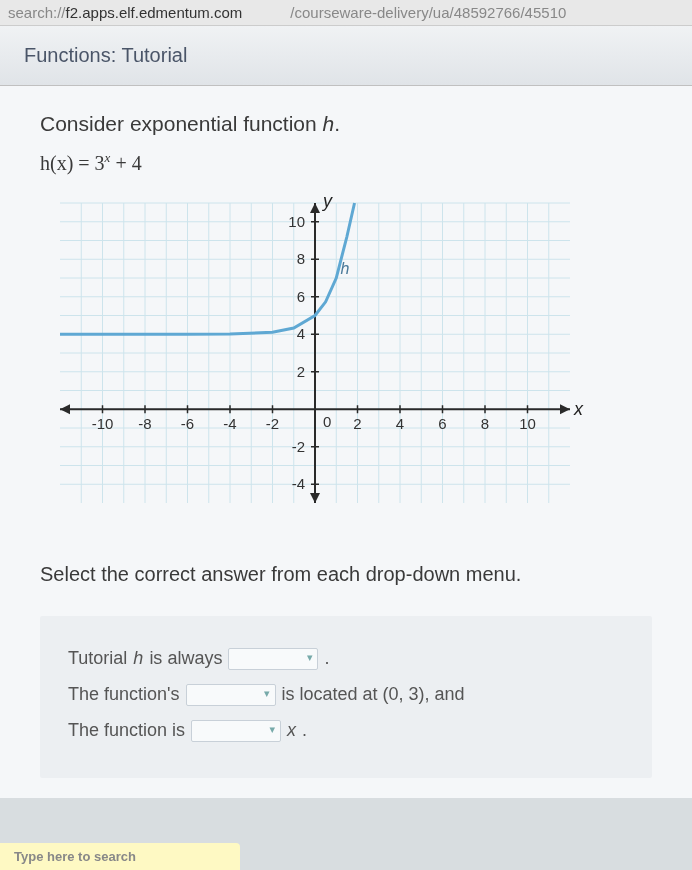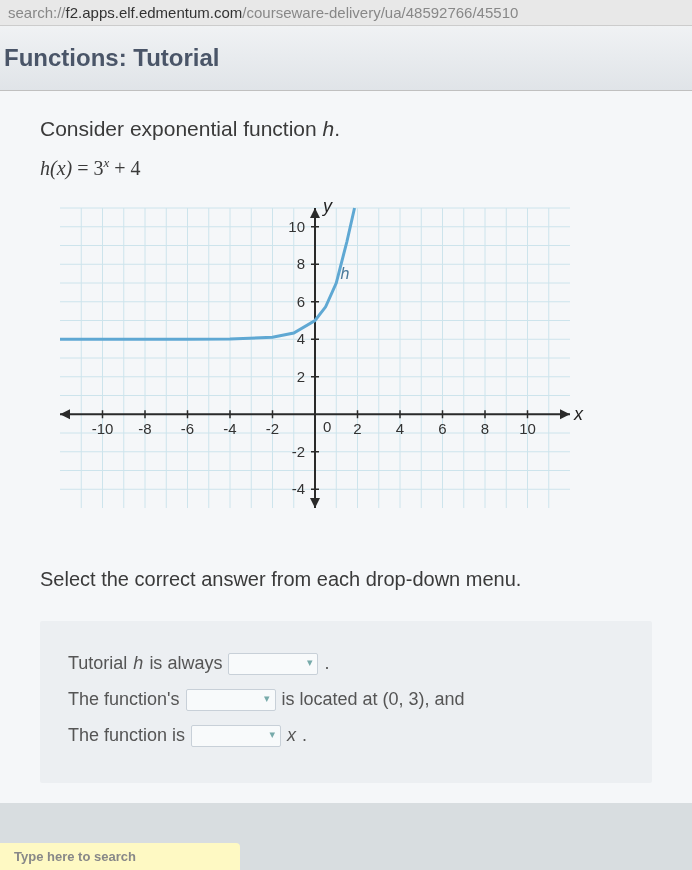--- a/index.html
+++ b/index.html
@@ -15,47 +15,47 @@
       background: #e8e8e8;
       padding: 4px 8px;
       font-size: 15px;
       color: #666;
       border-bottom: 1px solid #ccc;
       white-space: nowrap;
       overflow: hidden;
     }
     .url-bar .protocol { color: #888; }
     .url-bar .domain { color: #333; }
-    .url-bar .path { color: #888; }
+    .url-bar .path { color: #888; margin-left: 48px; }
     .header-bar {
       background: linear-gradient(180deg, #f0f2f4 0%, #e0e4e8 100%);
-      padding: 18px 4px;
+      padding: 18px 24px;
       border-bottom: 1px solid #c0c0c0;
-      font-size: 24px;
+      font-size: 20px;
       color: #4a5568;
-      font-weight: 700;
+      font-weight: 400;
     }
     .content-area {
       background: #f5f7f9;
       padding: 26px 40px 20px 40px;
       min-height: 700px;
     }
     .prompt-text {
       font-size: 21px;
       color: #3a3a3a;
       margin-bottom: 14px;
       font-weight: 400;
     }
     .equation {
       font-size: 20px;
       color: #3a3a3a;
       margin-bottom: 18px;
       font-family: 'Times New Roman', serif;
     }
-    .equation .func { font-style: italic; }
+    .equation .func { }
     .equation .sup { font-size: 13px; vertical-align: super; font-style: italic; }
     .chart-container {
       width: 560px;
       height: 340px;
       position: relative;
       margin-left: -10px;
       margin-bottom: 30px;
     }
     .chart-svg { width: 100%; height: 100%; }
     .instruction {

